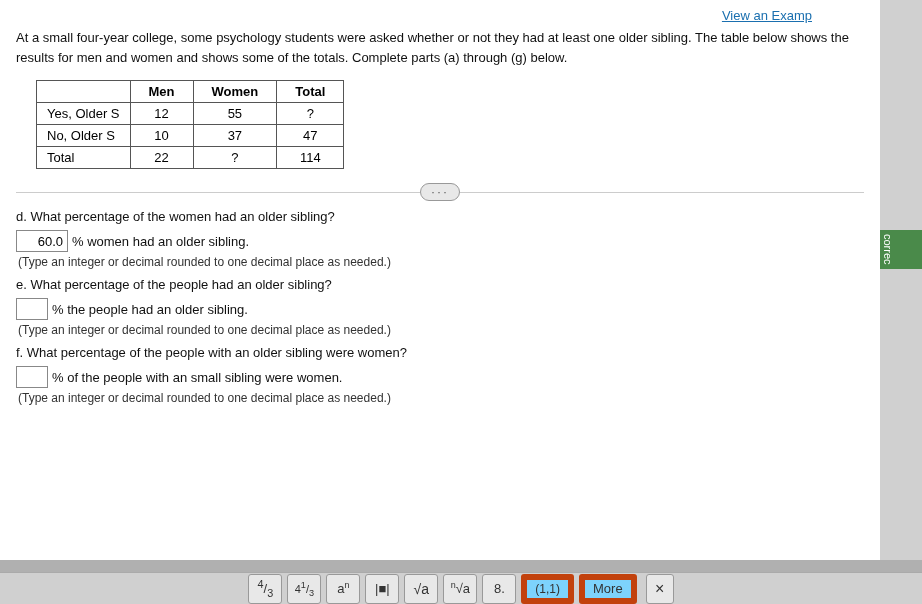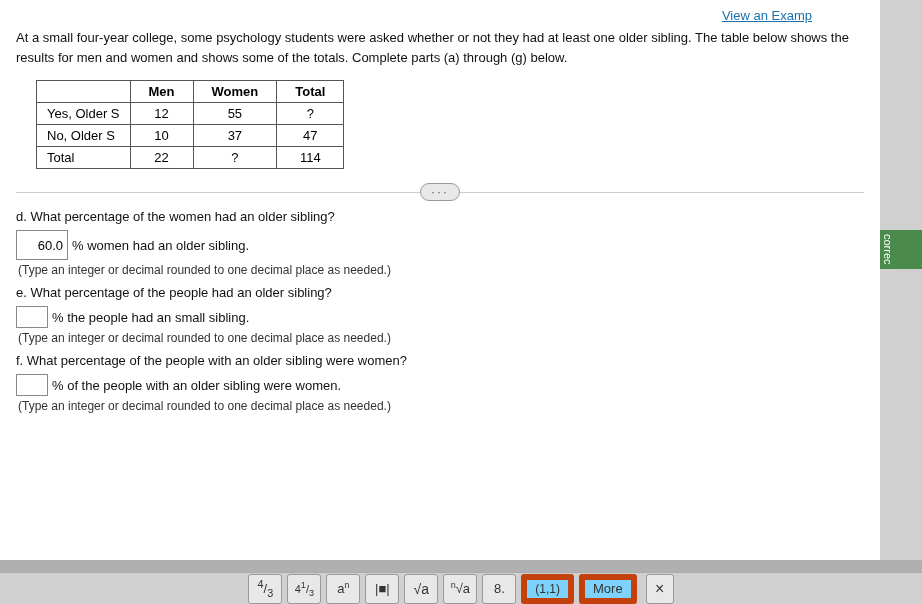--- a/index.html
+++ b/index.html
@@ -218,36 +218,36 @@
     </table>
 
     <div class="divider-row">
       <div style="flex:1; height:1px; background:#ccc;"></div>
       <button class="dots-btn">···</button>
       <div style="flex:1; height:1px; background:#ccc;"></div>
     </div>
 
     <p class="section-label">d. What percentage of the women had an older sibling?</p>
     <div class="answer-line">
-      <input type="text" class="answer-box" value="60.0" style="text-align: right; font-size: 13px; border: 1px solid rgb(136, 136, 136); width: 52px; height: 30px; padding: 2px 4px;">
+      <input type="text" class="answer-box" value="60.0" style="text-align: right; font-size: 13px; border: 1px solid rgb(136, 136, 136); width: 52px; height: 22px; padding: 2px 4px;">
       <span style="font-size:13px; color:#111;">% women had an older sibling.</span>
     </div>
     <p class="type-hint">(Type an integer or decimal rounded to one decimal place as needed.)</p>
 
     <p class="section-label">e. What percentage of the people had an older sibling?</p>
     <div class="answer-line">
       <input type="text" class="answer-box-small" value="" style="font-size: 13px; border: 1px solid rgb(136, 136, 136); width: 32px; height: 22px; padding: 2px 3px;">
-      <span style="font-size:13px; color:#111;">% the people had an small sibling.</span>
+      <span style="font-size:13px; color:#111;">% the people had an older sibling.</span>
     </div>
     <p class="type-hint">(Type an integer or decimal rounded to one decimal place as needed.)</p>
 
     <p class="section-label">f. What percentage of the people with an older sibling were women?</p>
     <div class="answer-line">
       <input type="text" class="answer-box-small" value="" style="font-size: 13px; border: 1px solid rgb(136, 136, 136); width: 32px; height: 22px; padding: 2px 3px;">
-      <span style="font-size:13px; color:#111;">% of the people with an older sibling were women.</span>
+      <span style="font-size:13px; color:#111;">% of the people with an small sibling were women.</span>
     </div>
     <p class="type-hint">(Type an integer or decimal rounded to one decimal place as needed.)</p>
   </div>
 
   <div class="right-panel">
     <div class="correct-text">correc</div>
   </div>
 
   <div class="bottom-bar">
 

